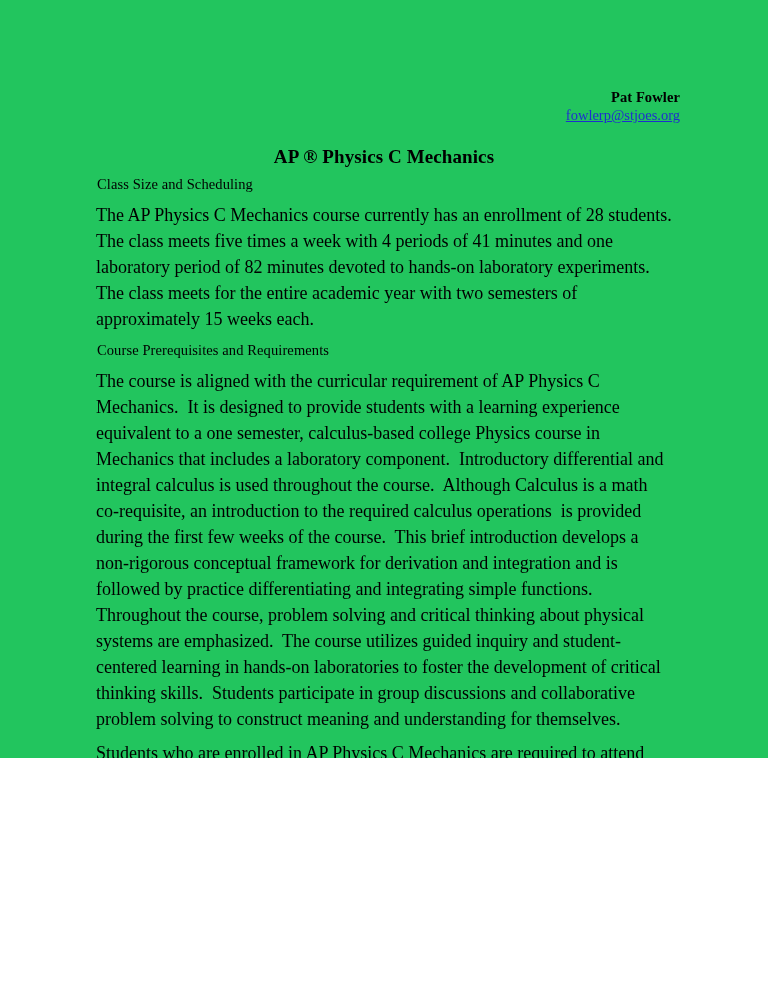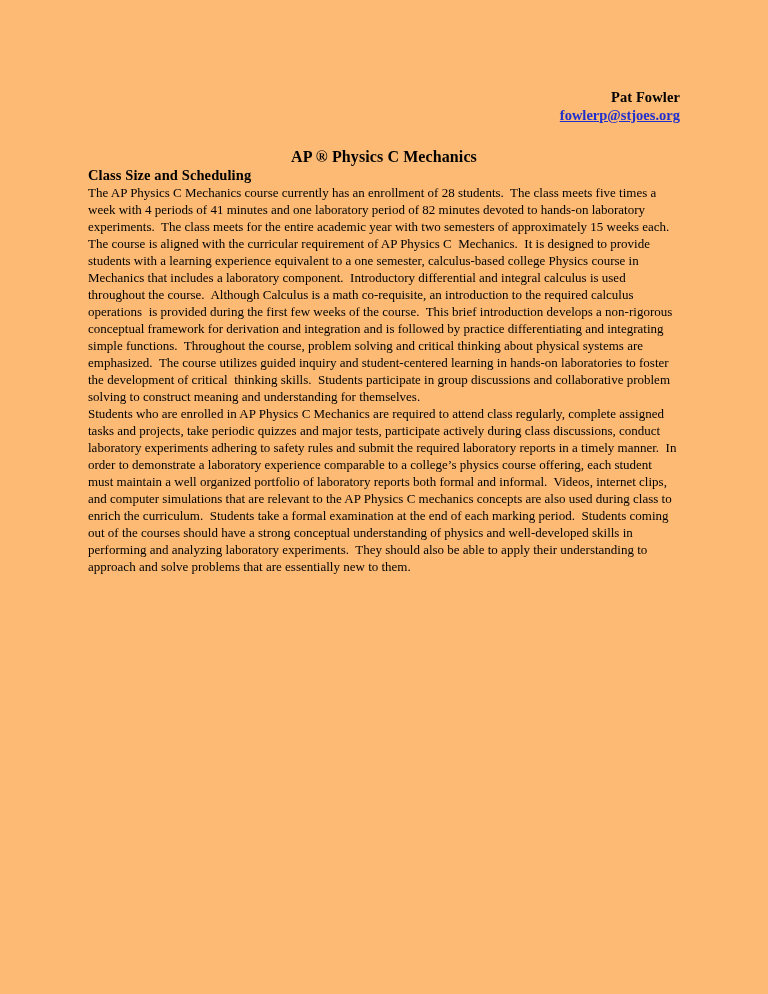--- a/index.html
+++ b/index.html
@@ -11,70 +11,70 @@
   body {
     width: 768px;
     height: 994px;
     font-family: "Liberation Serif", "DejaVu Serif", serif;
     color: #000000;
     -webkit-font-smoothing: antialiased;
   }
   .page {
     position: relative;
     width: 768px;
-    height: 994px;
-    background: #fdba74;
+    height: 758px;
+    background: #22c55e;
     box-sizing: border-box;
     padding: 88px 88px 0 88px;
     overflow: hidden;
   }
   .doc-header {
     text-align: right;
     margin: 0 0 0 0;
   }
   .doc-header .author {
     display: block;
     font-weight: bold;
     font-size: 14.5px;
     line-height: 18px;
     letter-spacing: 0.1px;
   }
   .doc-header .email-line {
     display: block;
     line-height: 18px;
   }
   .doc-header .email {
-    font-weight: bold;
+    font-weight: normal;
     font-size: 14.5px;
     color: #1f2fce;
     text-decoration: underline;
     text-underline-offset: 1px;
   }
   .title-block {
     text-align: center;
     margin-top: 24px;
   }
   .title-block .title-line {
     display: block;
     font-weight: bold;
-    font-size: 16px;
+    font-size: 19px;
     line-height: 18px;
     letter-spacing: 0.1px;
   }
   h2.section-heading {
     font-size: 14.5px;
-    font-weight: bold;
+    font-weight: normal;
     line-height: 18px;
-    margin: 0;
+    margin: 9px;
     letter-spacing: 0.1px;
   }
   p.body-text {
-    font-size: 13px;
-    line-height: 17px;
-    margin: 0;
+    font-size: 18px;
+    line-height: 26px;
+    margin: 8px;
     text-align: left;
     white-space: pre-wrap;
   }
   .gap-before-heading { margin-top: 26px; }
   .gap-before-para { margin-top: 17px; }
   .gap-para { margin-top: 24px; font-family: Liberation Serif, serif; }
 </style>
 </head>
 <body>
 
@@ -87,17 +87,18 @@
     </span>
   </div>
 
   <div class="title-block">
     <span class="title-line">AP ® Physics C Mechanics</span>
   </div>
 
   <h2 class="section-heading gap-before-heading">Class Size and Scheduling</h2>
   <p class="body-text gap-before-para">The AP Physics C Mechanics course currently has an enrollment of 28 students.  The class meets five times a week with 4 periods of 41 minutes and one laboratory period of 82 minutes devoted to hands-on laboratory experiments.  The class meets for the entire academic year with two semesters of approximately 15 weeks each.</p>
 
+  <h2 class="section-heading gap-before-heading">Course Prerequisites and Requirements</h2>
 
   <p class="body-text gap-before-para">The course is aligned with the curricular requirement of AP Physics C  Mechanics.  It is designed to provide students with a learning experience equivalent to a one semester, calculus-based college Physics course in Mechanics that includes a laboratory component.  Introductory differential and integral calculus is used throughout the course.  Although Calculus is a math co-requisite, an introduction to the required calculus operations  is provided during the first few weeks of the course.  This brief introduction develops a non-rigorous conceptual framework for derivation and integration and is followed by practice differentiating and integrating simple functions.  Throughout the course, problem solving and critical thinking about physical systems are emphasized.  The course utilizes guided inquiry and student-centered learning in hands-on laboratories to foster the development of critical  thinking skills.  Students participate in group discussions and collaborative problem solving to construct meaning and understanding for themselves.</p>
   <p class="body-text gap-para">Students who are enrolled in AP Physics C Mechanics are required to attend class regularly, complete assigned tasks and projects, take periodic quizzes and major tests, participate actively during class discussions, conduct laboratory experiments adhering to safety rules and submit the required laboratory reports in a timely manner.  In order to demonstrate a laboratory experience comparable to a college’s physics course offering, each student must maintain a well organized portfolio of laboratory reports both formal and informal.  Videos, internet clips, and computer simulations that are relevant to the AP Physics C mechanics concepts are also used during class to enrich the curriculum.  Students take a formal examination at the end of each marking period.  Students coming out of the courses should have a strong conceptual understanding of physics and well-developed skills in performing and analyzing laboratory experiments.  They should also be able to apply their understanding to approach and solve problems that are essentially new to them.</p>
 
 </div>
 
 </body></html>

